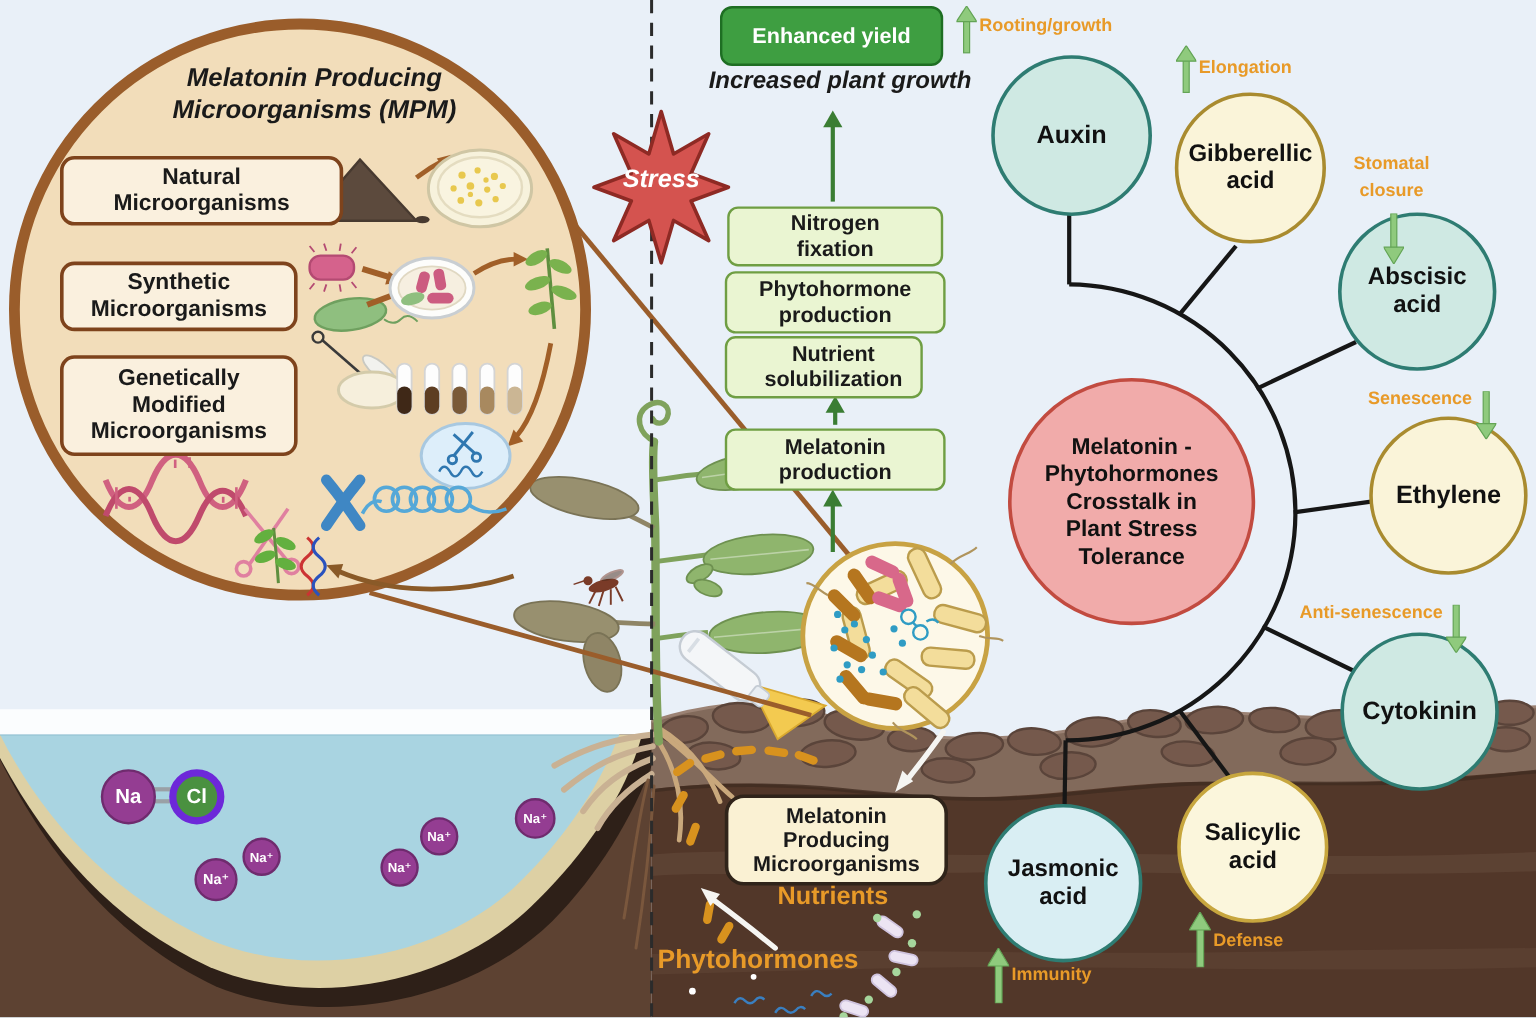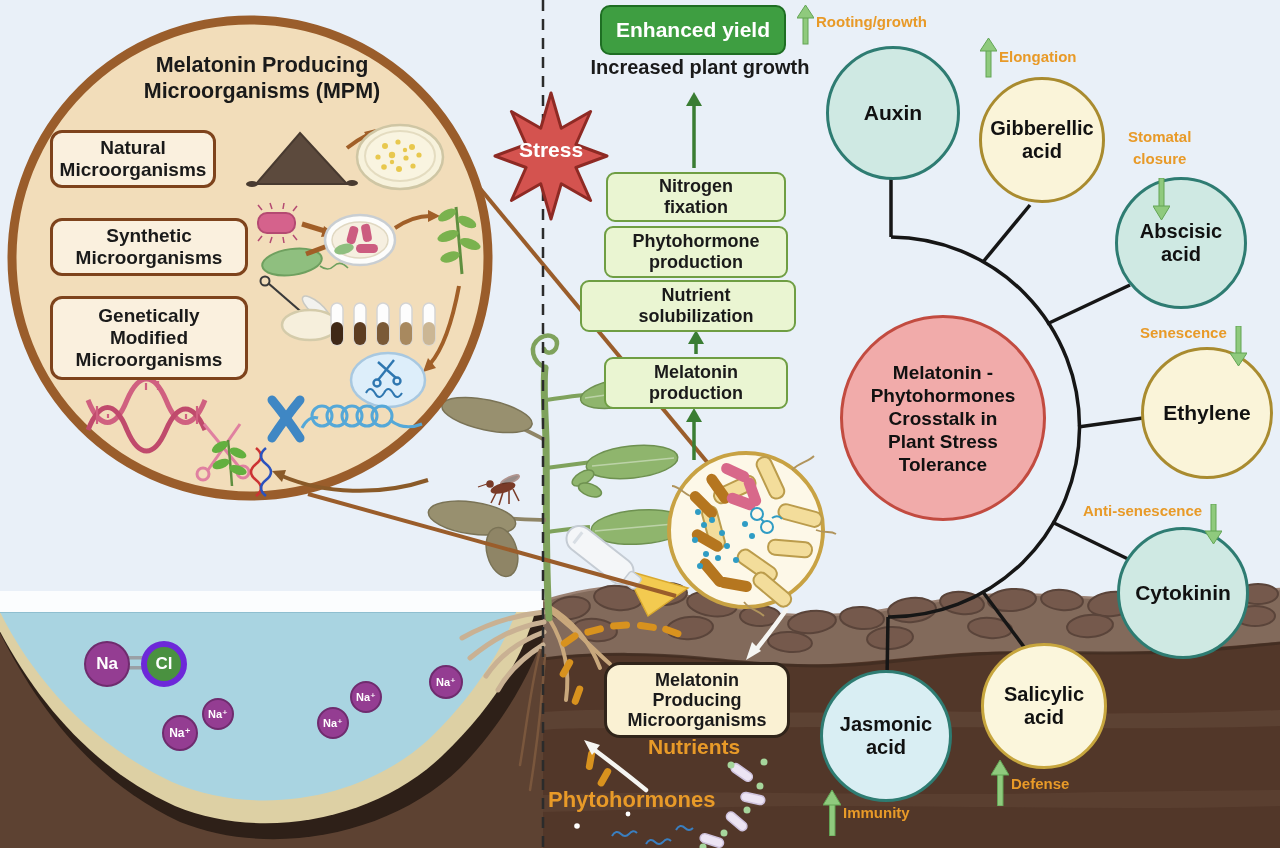--- a/index.html
+++ b/index.html
@@ -1,25 +1,25 @@
 <!DOCTYPE html>
 <html><head>
 <meta charset="utf-8">
 <style>
   html,body{margin:0;padding:0;background:#dfe6ee;}
   #canvas{position:relative;width:1280px;height:848px;overflow:hidden;
           font-family:"Liberation Sans","DejaVu Sans",sans-serif;background:#e9f0f8;}
   #scene{position:absolute;left:0;top:0;}
   .txt{position:absolute;white-space:pre-line;font-weight:bold;color:#1a1a1a;}
-  .center{display:flex;align-items:center;justify-content:center;text-align:center;}
+  .center{display:flex;align-items:center;justify-content:center;text-align:center;font-style:italic;}
   .box{position:absolute;box-sizing:border-box;display:flex;align-items:center;justify-content:center;
        text-align:center;font-weight:bold;white-space:pre-line;color:#1a1a1a;}
   .cream{background:#faf0de;border:3px solid #7e431c;border-radius:12px;font-size:19px;line-height:22px;}
   .fn{background:#eaf5d2;border:2.5px solid #6f9e43;border-radius:9px;font-size:18px;line-height:21px;}
-  .yield{background:#3e9e41;border:2.5px solid #1e6e23;border-radius:10px;color:#fff;font-size:21px;}
+  .yield{background:#3e9e41;border:2.5px solid #1e6e23;border-radius:10px;color:#fff;font-size:18px;}
   .soilbox{background:#faf1d3;border:3px solid #30241a;border-radius:16px;font-size:18px;line-height:20px;}
   .circle{position:absolute;box-sizing:border-box;border-radius:50%;display:flex;align-items:center;
           justify-content:center;text-align:center;font-weight:bold;white-space:pre-line;color:#111;}
   .teal{background:#cfe9e3;border:3px solid #2e7c72;}
   .yellow{background:#faf4d9;border:3px solid #a98b2f;}
   .gold{background:#fbf6dc;border:3px solid #c7a63e;}
   .blue{background:#d9eef3;border:3px solid #2e7c72;}
   .hub{background:#f1abaa;border:3px solid #c24b40;font-size:19px;line-height:23px;}
   .annot{position:absolute;display:flex;color:#e89a28;font-weight:bold;font-size:15px;line-height:22px;
          white-space:pre-line;}
@@ -419,35 +419,35 @@
   <path d="M551 93 L561.3 128.3 L590.6 111.5 L575.9 144.5 L607 156 L575.9 167.5 L590.6 200.5 L561.3 183.7 L551 219 L540.7 183.7 L511.4 200.5 L526.1 167.5 L495 156 L526.1 144.5 L511.4 111.5 L540.7 128.3 Z" fill="#d4534f" stroke="#8e2a24" stroke-width="3" stroke-linejoin="round"></path>
 
   <g fill="#9aa0a6">
     <rect x="127" y="656" width="16" height="3.5"></rect>
     <rect x="127" y="666" width="16" height="3.5"></rect>
   </g>
 </svg>
 
 <div class="txt center" style="left:115px;top:52px;width:294px;font-size:21.5px;line-height:26px;">Melatonin Producing
 Microorganisms (MPM)</div>
-<div class="box cream" style="left:50px;top:130px;width:166px;height:58px;">Natural
+<div class="box cream" style="left:50px;top:130px;width:236px;height:58px;">Natural
 Microorganisms</div>
 <div class="box cream" style="left:50px;top:218px;width:198px;height:58px;">Synthetic
 Microorganisms</div>
 <div class="box cream" style="left:50px;top:296px;width:198px;height:84px;">Genetically
 Modified
 Microorganisms</div>
 
 <div class="box yield" style="left:600px;top:5px;width:186px;height:50px;">Enhanced yield</div>
 <div class="txt center" style="left:565px;top:56px;width:270px;font-size:20px;">Increased plant growth</div>
 <div class="box fn" style="left:606px;top:172px;width:180px;height:50px;">Nitrogen
 fixation</div>
 <div class="box fn" style="left:604px;top:226px;width:184px;height:52px;">Phytohormone
 production</div>
-<div class="box fn" style="left:580px;top:280px;width:216px;height:52px;padding-left:16px;">Nutrient
+<div class="box fn" style="left:604px;top:280px;width:165px;height:52px;padding-left:16px;">Nutrient
 solubilization</div>
 <div class="box fn" style="left:604px;top:357px;width:184px;height:52px;">Melatonin
 production</div>
 
 <div class="txt center" style="left:506px;top:138px;width:90px;font-size:21px;color:#fff;">Stress</div>
 
 <div class="circle hub" style="left:840px;top:315px;width:206px;height:206px;">Melatonin -
 Phytohormones
 Crosstalk in
 Plant Stress

